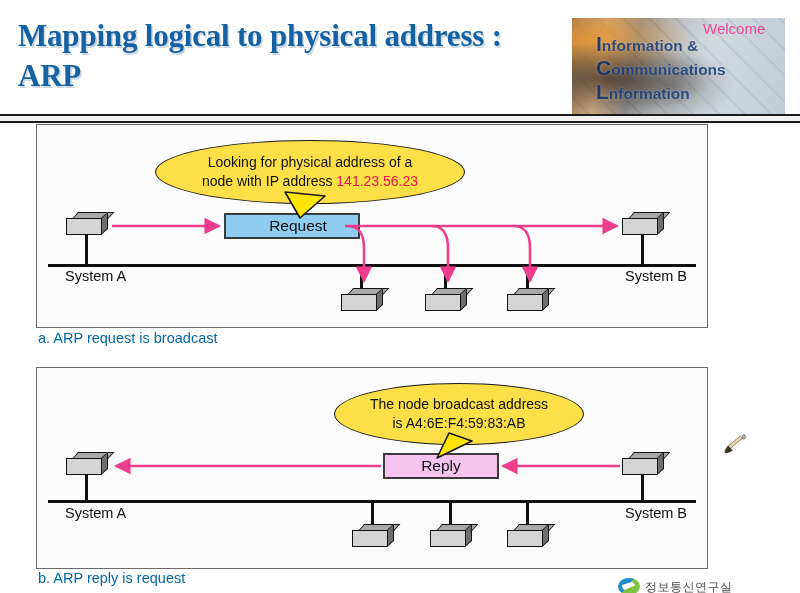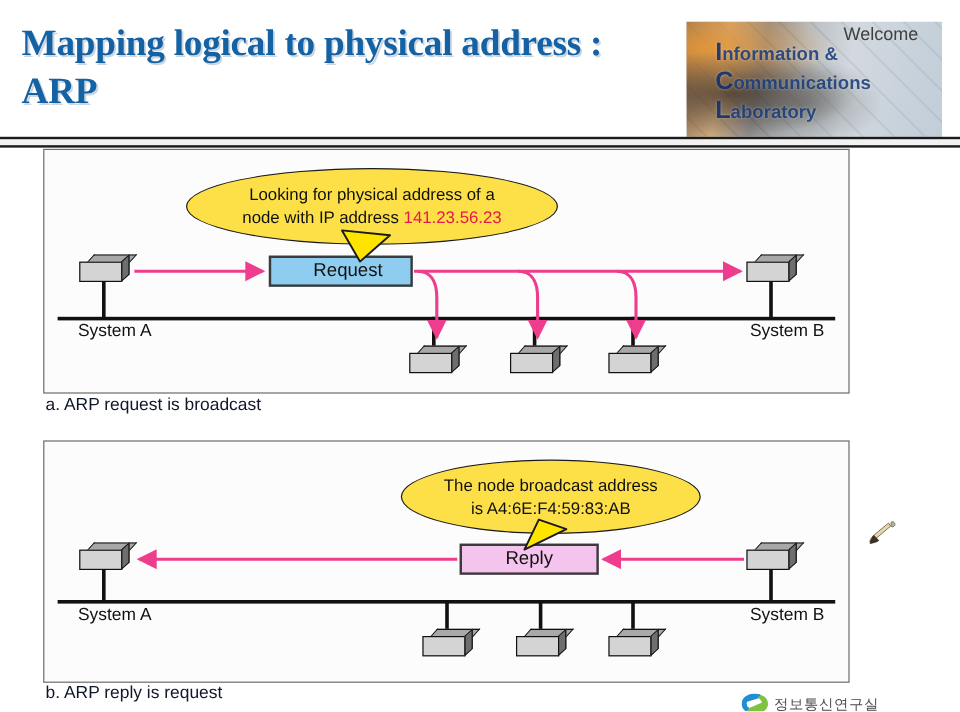--- a/index.html
+++ b/index.html
@@ -72,21 +72,21 @@
   }
   .logo-text .cap {
     font-size: 21px;
     line-height: 22px;
     color: #12306b;
   }
   #welcome-label {
     position: absolute;
     left: 703px; top: 20px;
     font-size: 15px;
-    color: #404040;
+    color: #ec4899;
     font-family: "Liberation Sans", sans-serif;
   }
   #header-rule {
     position: absolute;
     left: 0; top: 114px;
     width: 800px; height: 5px;
     border-top: 2px solid #1b1b1b;
     border-bottom: 2px solid #1b1b1b;
     background: #f2f2f2;
   }
@@ -97,21 +97,21 @@
     border: 1px solid #6b6b6b;
     background: #fcfcfc;
   }
   #panel-a { left: 36px; top: 124px; width: 670px; height: 202px; }
   #panel-b { left: 36px; top: 367px; width: 670px; height: 200px; }
 
   .caption {
     position: absolute;
     font-family: "Liberation Sans", sans-serif;
     font-size: 14.5px;
-    color: #0f172a;
+    color: #0369a1;
     white-space: nowrap;
   }
   #caption-a { left: 38px; top: 330px; }
   #caption-b { left: 38px; top: 570px; }
 
   
   .bus {
     position: absolute;
     height: 3px;
     background: #111111;
@@ -173,21 +173,21 @@
     border: 2px solid #3b3b3b;
     box-sizing: border-box;
     font-family: "Liberation Sans", sans-serif;
     font-size: 15.5px;
     color: #111;
     text-align: center;
     line-height: 22px;
   }
   #request-box {
     left: 224px; top: 213px;
-    width: 120px; height: 26px;
+    width: 136px; height: 26px;
     background: #8ecdf0;
     padding-left: 12px;
   }
   #reply-box {
     left: 383px; top: 453px;
     width: 116px; height: 26px;
     background: #f5c4ee;
     text-align: center;
   }
 
@@ -261,21 +261,21 @@
 
 <div id="header">
 
   <div id="slide-title">Mapping logical to physical address : ARP</div>
 
   <div id="logo-banner">
     <div class="logo-photo"></div>
     <div class="logo-text">
       <div><span class="cap">I</span><span>nformation &amp;</span></div>
       <div><span class="cap">C</span><span>ommunications</span></div>
-      <div><span class="cap">L</span><span>aboratory</span></div>
+      <div><span class="cap">L</span><span>nformation</span></div>
     </div>
   </div>
 
   <div id="welcome-label">Welcome</div>
   <div id="header-rule"></div>
 </div>
 
 <div class="panel" id="panel-a"></div>
 
 <div class="bus" style="left:48px; top:264px; width:648px;"></div>

